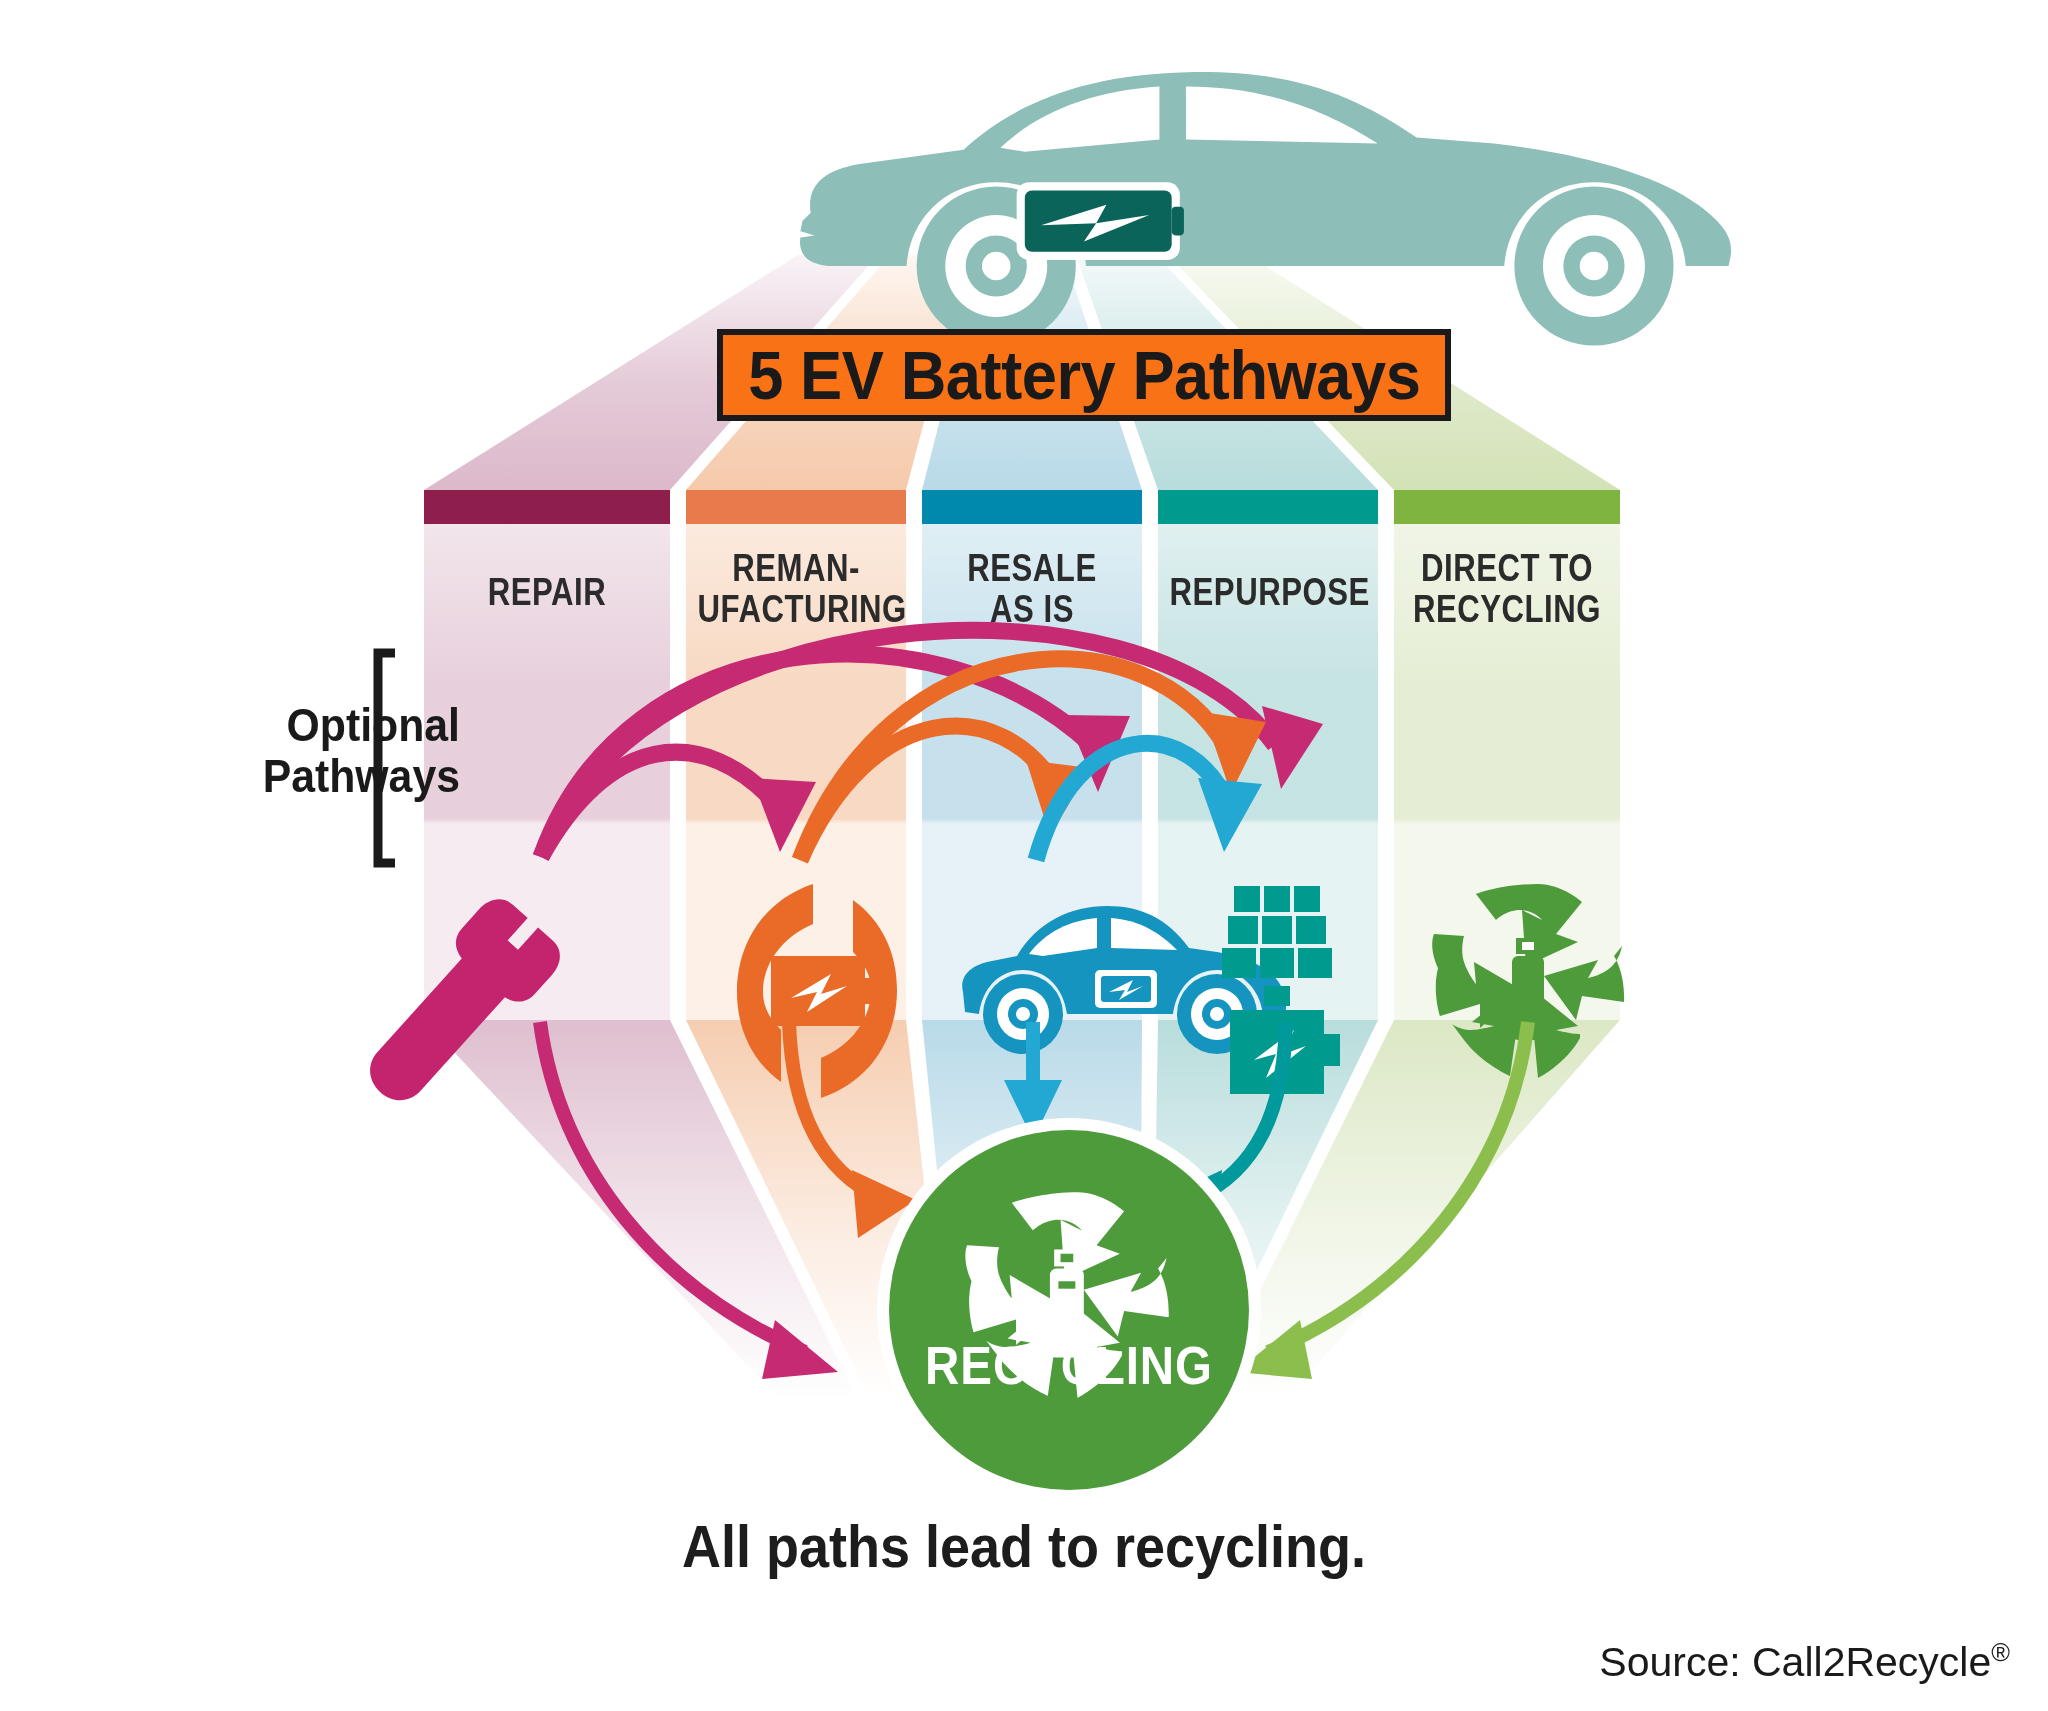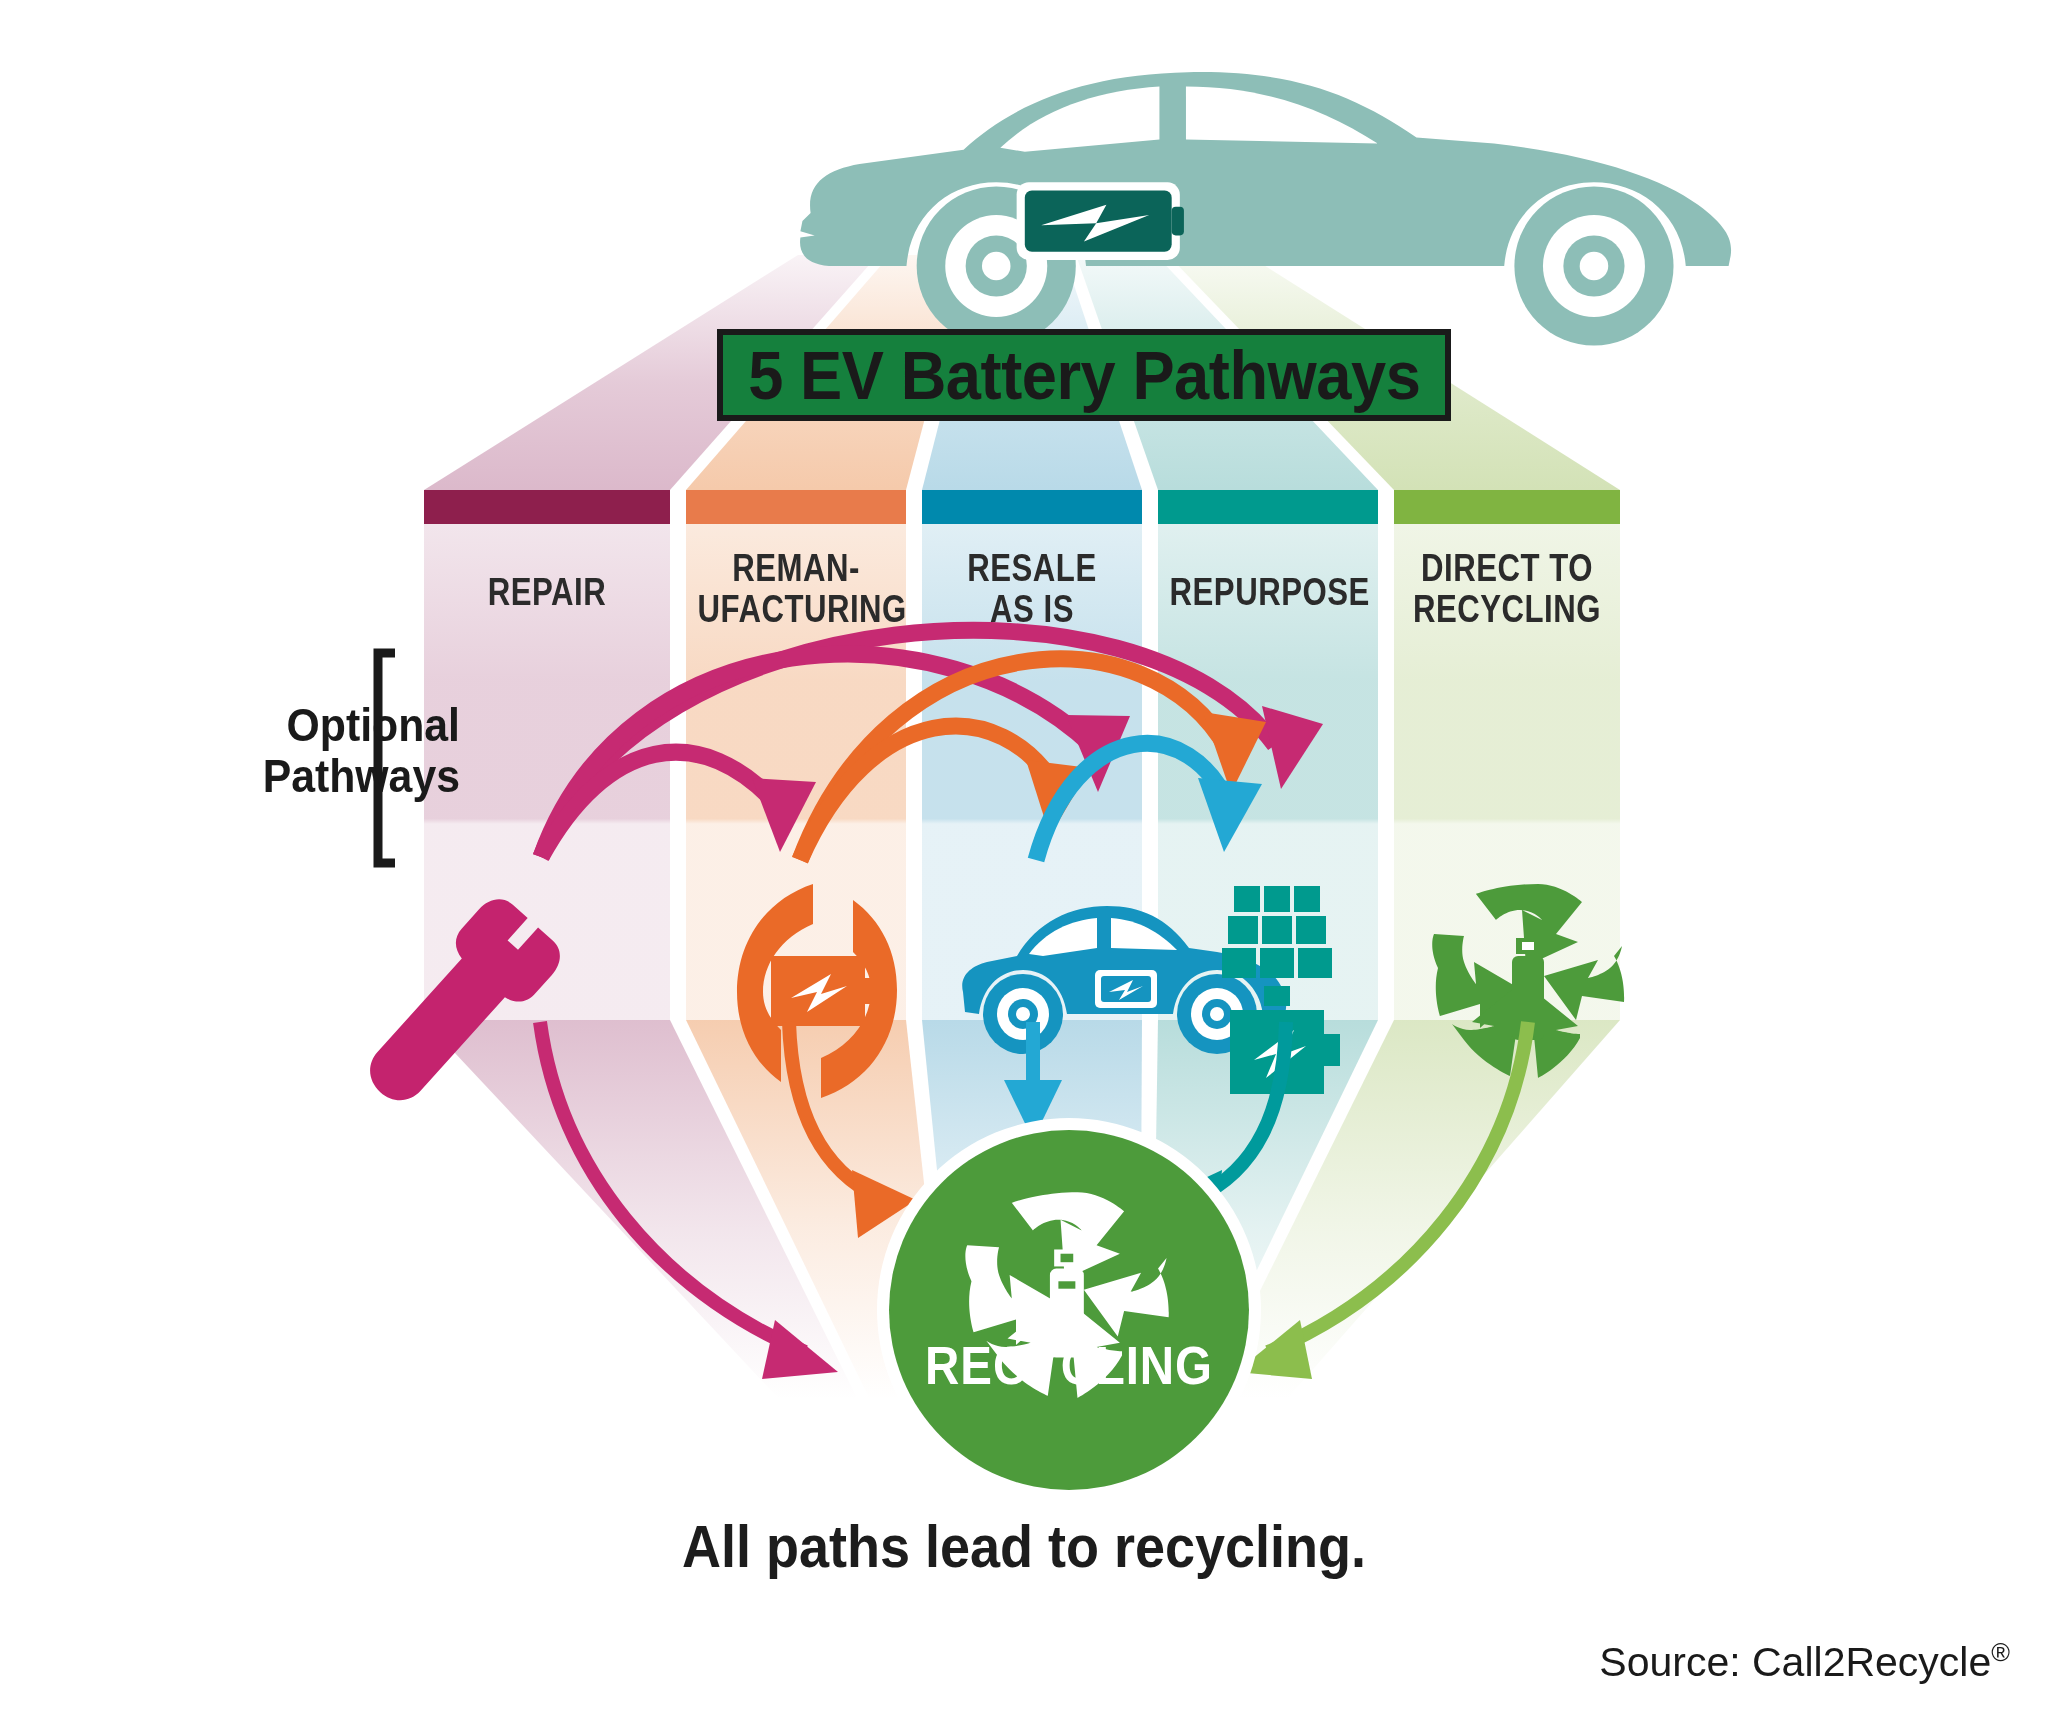--- a/index.html
+++ b/index.html
@@ -11,21 +11,21 @@
   svg.layer{position:absolute;left:0;top:0;width:2048px;height:1711px;overflow:visible;}
 
   
   .cond{
     font-family:"Liberation Sans Narrow","Liberation Sans",sans-serif;
     transform-origin:center;
   }
   #title-box{
     position:absolute;
     left:717px; top:329px; width:734px; height:92px;
-    background:#15803d;
+    background:#f97316;
     border:6px solid #1a1a1a;
     box-sizing:border-box;
     display:flex;align-items:center;justify-content:center;
     z-index:40;
   }
   #title-text{
     font-size:68px;font-weight:bold;color:#1a1a1a;
     letter-spacing:-0.5px;white-space:nowrap;
     transform:scaleX(.93);
   }

